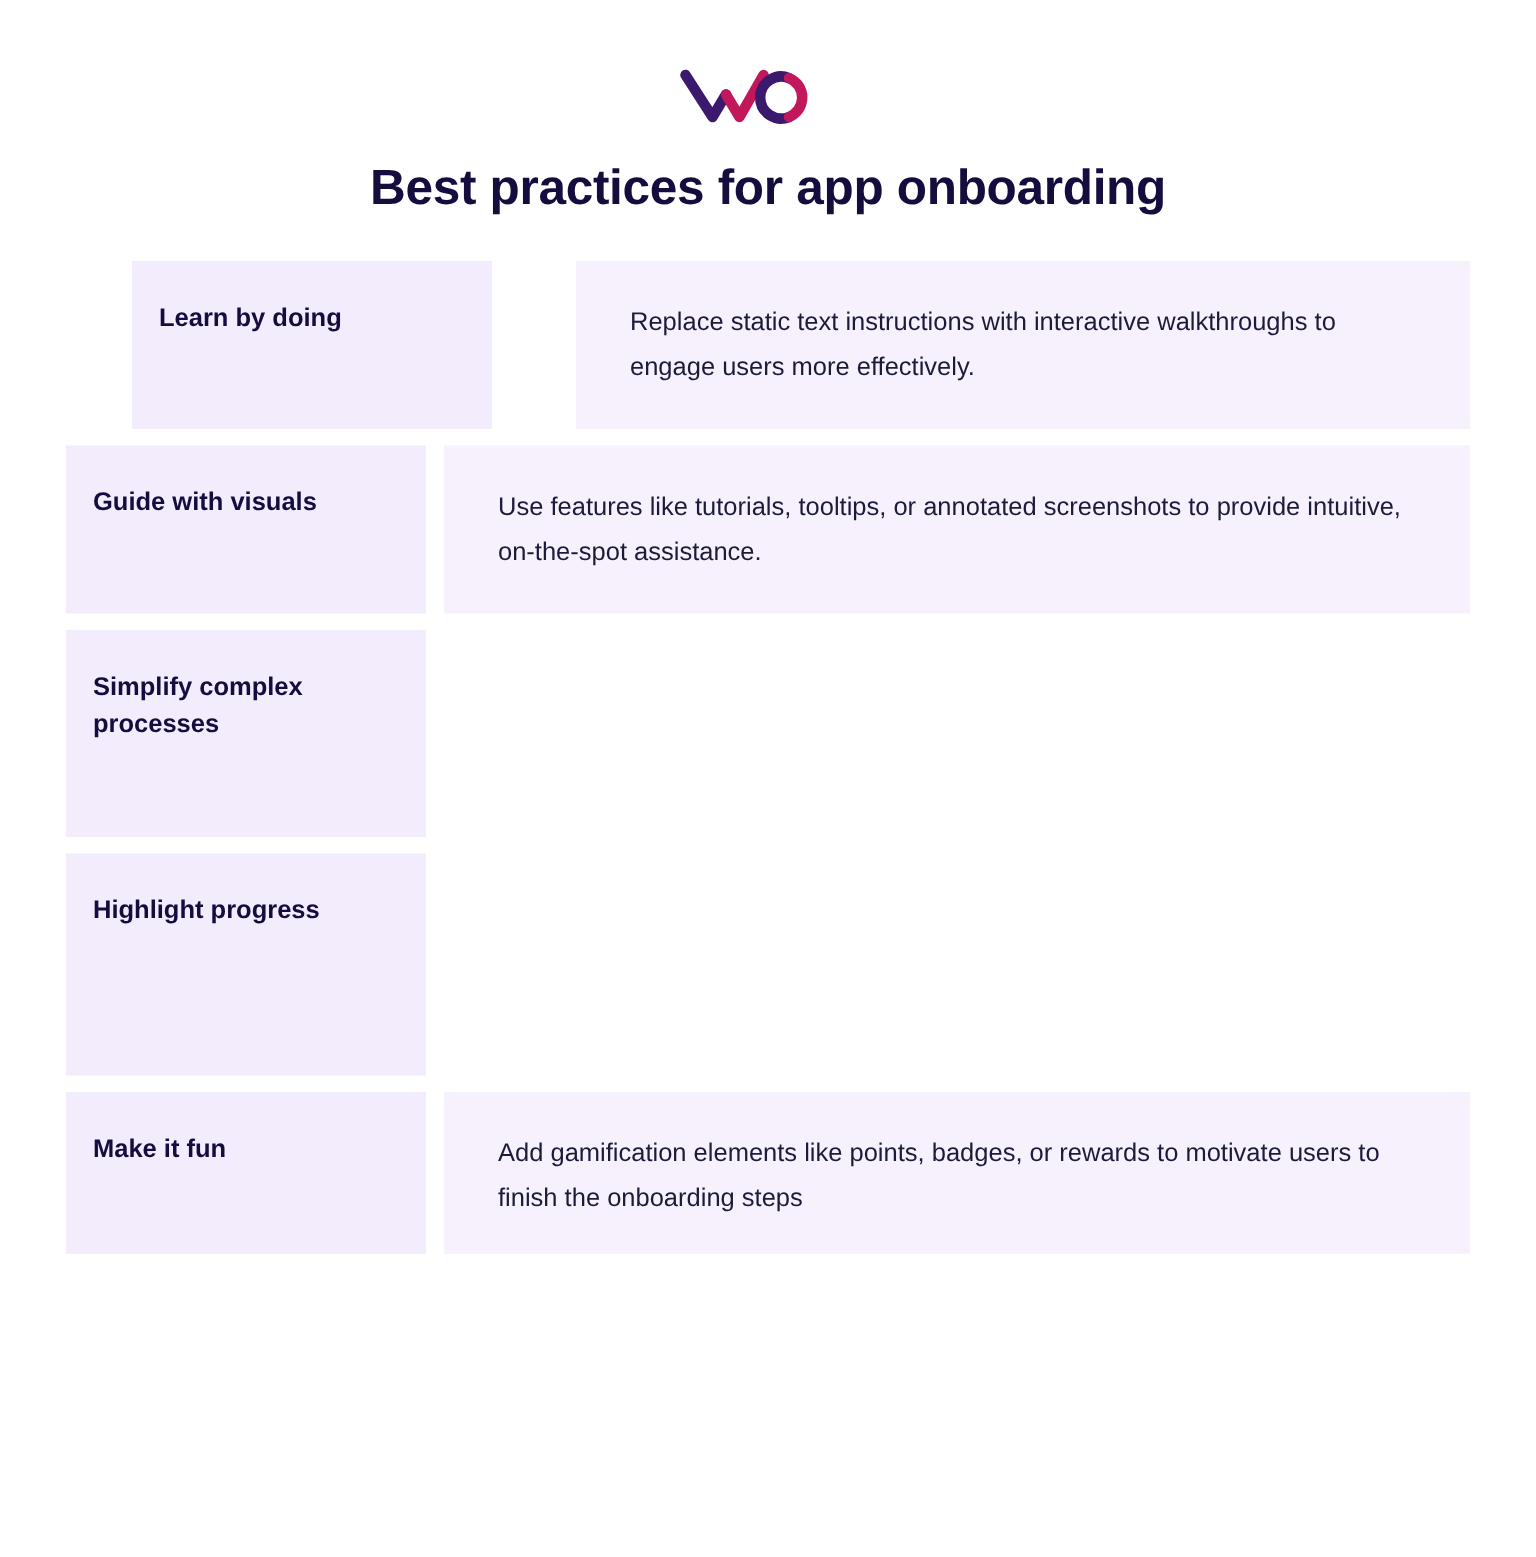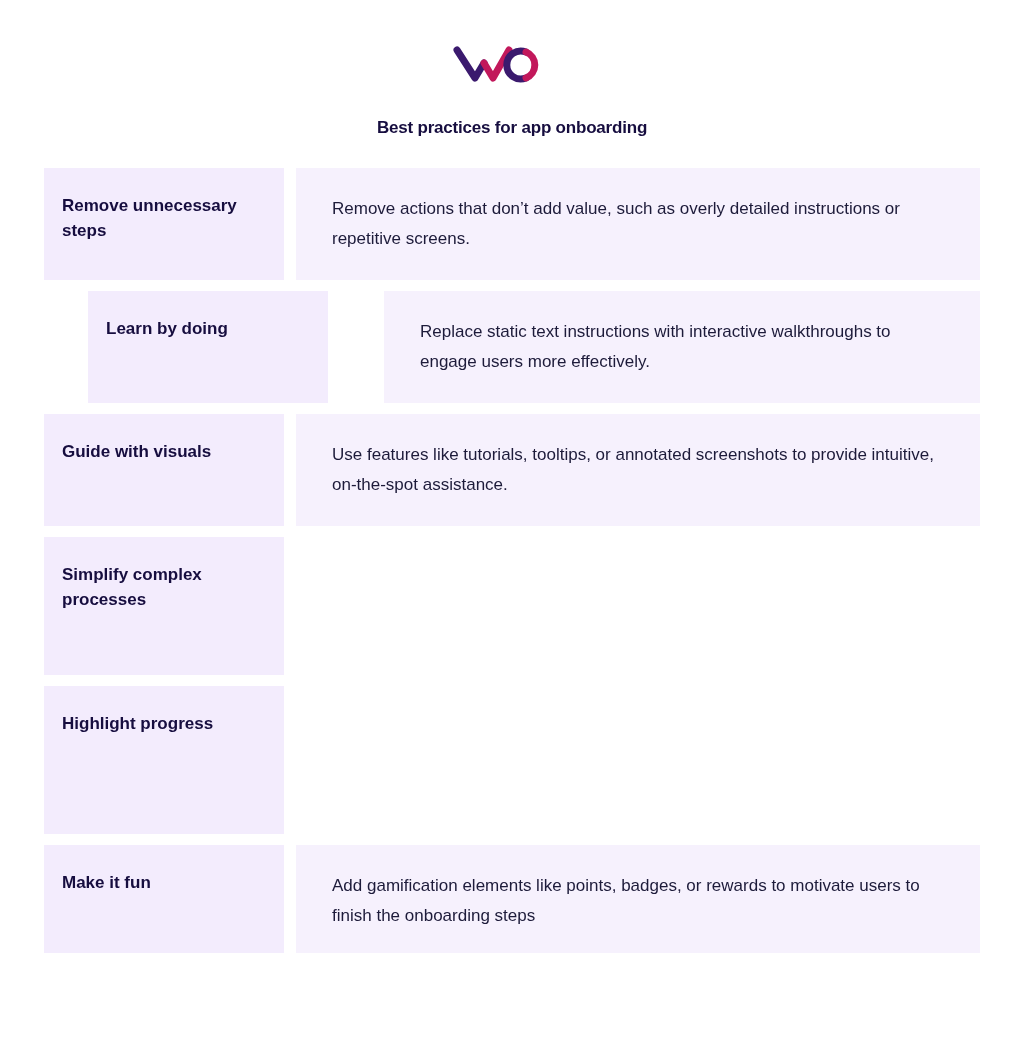--- a/index.html
+++ b/index.html
@@ -25,24 +25,24 @@
     justify-content: center;
     align-items: center;
     padding-top: 36px;
     height: 56px;
   }
   .logo {
     display: block;
   }
   .page-title {
     text-align: center;
-    font-size: 17px;
+    font-size: 33px;
     font-weight: bold;
     color: #160d3f;
-    margin-top: 26px;
+    margin-top: 14px;
     letter-spacing: -0.2px;
   }
   .table {
     margin: 30px 44px 0 44px;
     display: flex;
     flex-direction: column;
     gap: 11px;
   }
   .row {
     display: flex;
@@ -87,24 +87,20 @@
       <path d="M31 19 L40 34 L56 6" fill="none" stroke="#c2185b" stroke-width="7" stroke-linecap="round" stroke-linejoin="round"></path>
       <path d="M73 8 A14 14 0 1 0 73 34" fill="none" stroke="#3b1a6e" stroke-width="7" stroke-linecap="round"></path>
       <path d="M73 8 A14 14 0 0 1 73 34" fill="none" stroke="#c2185b" stroke-width="7" stroke-linecap="round"></path>
     </svg>
   </div>
 
   <h1 class="page-title">Best practices for app onboarding</h1>
 
   <div class="table">
 
-    <div class="row r0">
-      <div class="cell-label">Remove unnecessary steps</div>
-      <div class="cell-desc">Remove actions that don’t add value, such as overly detailed instructions or repetitive screens.</div>
-    </div>
 
     <div class="row r1">
       <div class="cell-label">Learn by doing</div>
       <div class="cell-desc">Replace static text instructions with interactive walkthroughs to engage users more effectively.</div>
     </div>
 
     <div class="row r2">
       <div class="cell-label">Guide with visuals</div>
       <div class="cell-desc">Use features like tutorials, tooltips, or annotated screenshots to provide intuitive, on-the-spot assistance.</div>
     </div>

